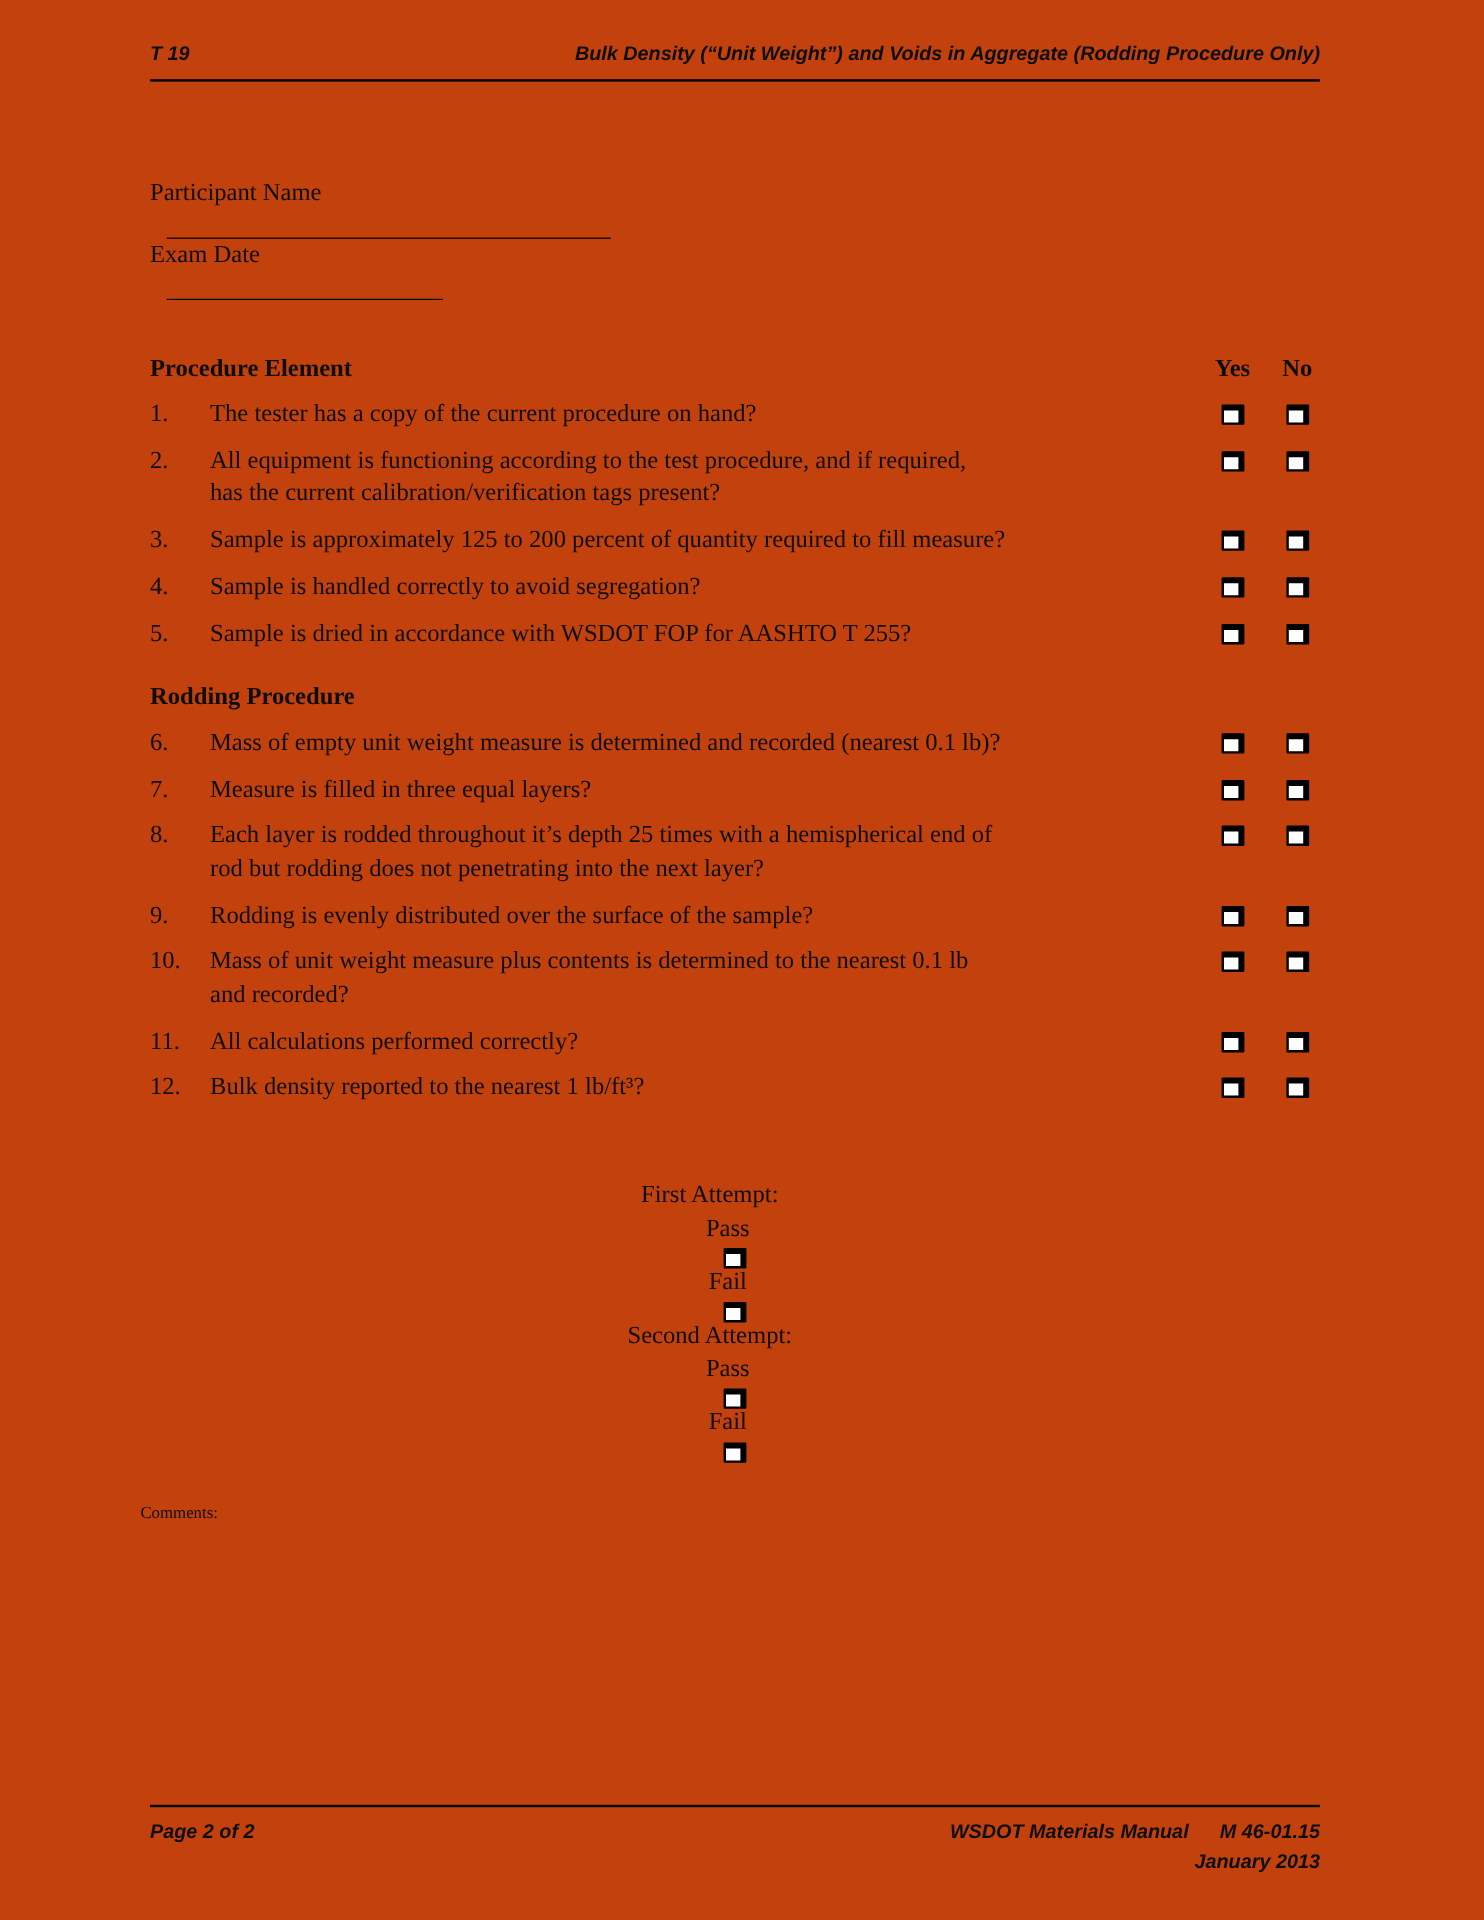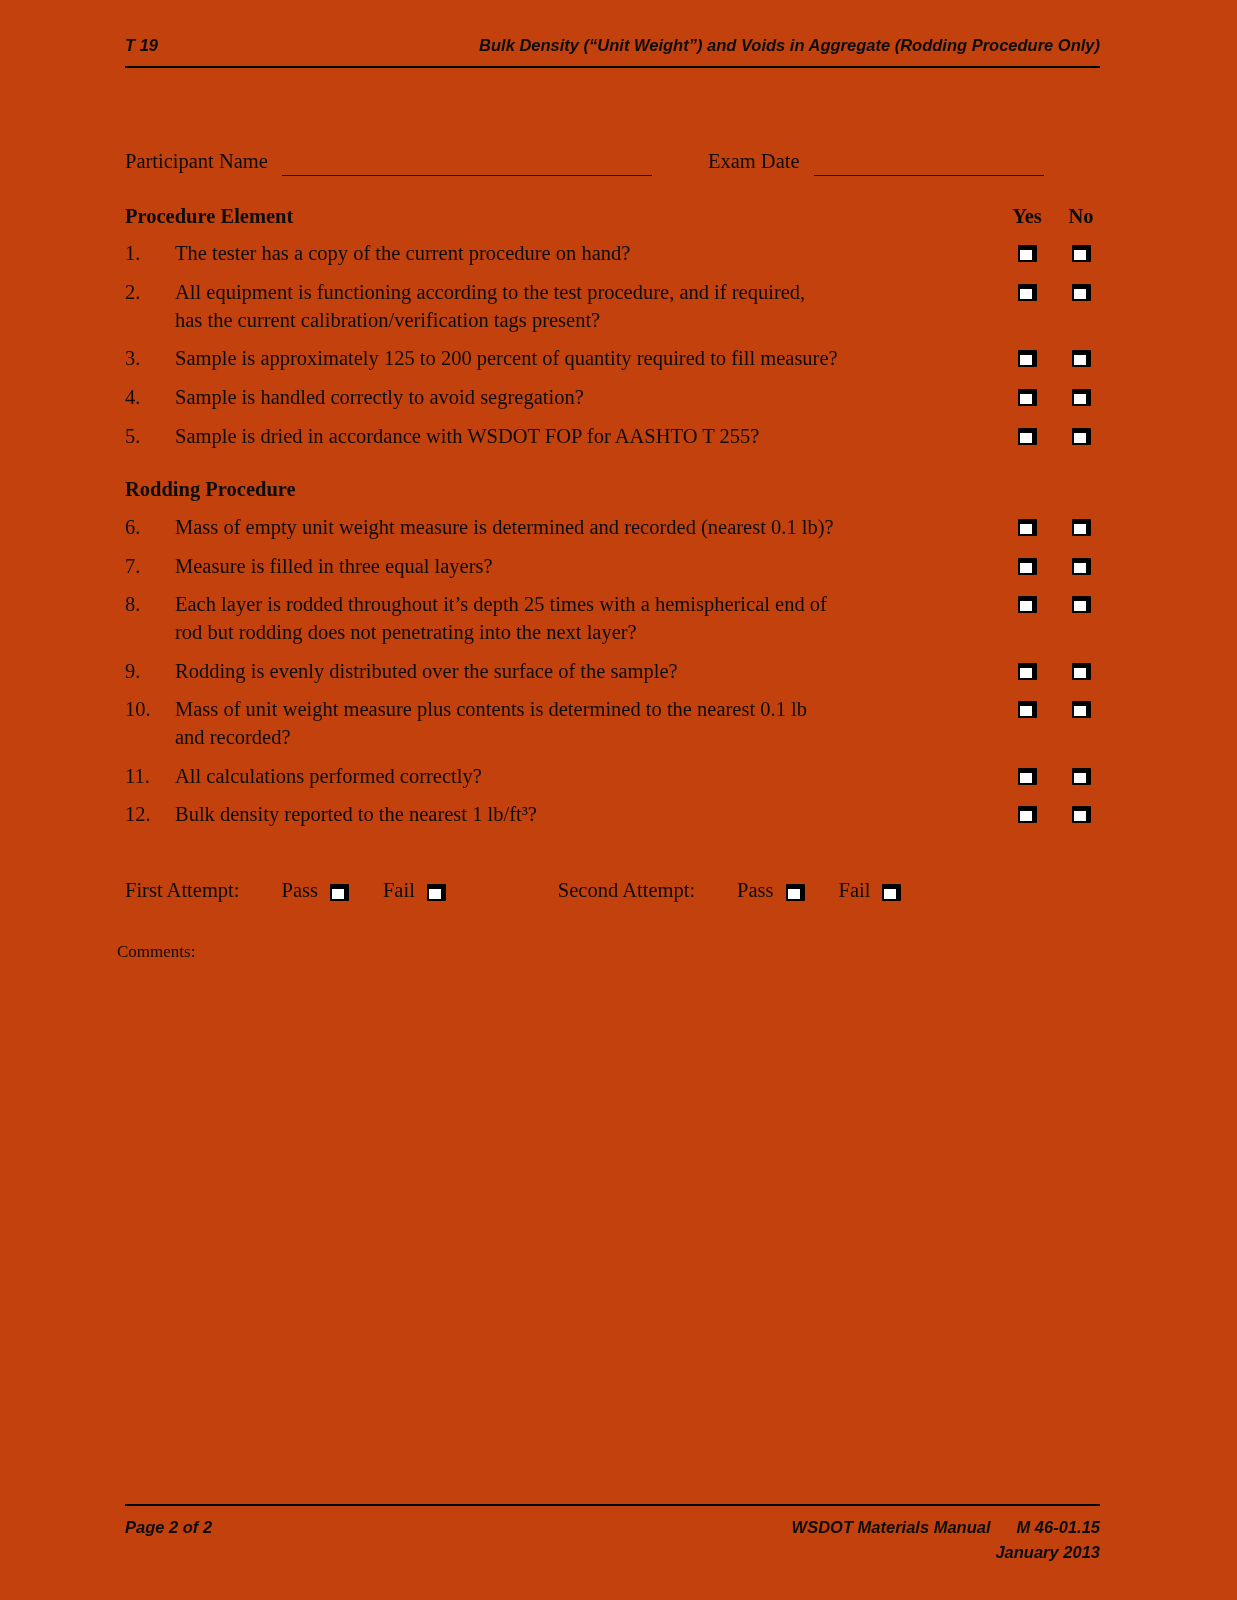--- a/index.html
+++ b/index.html
@@ -30,22 +30,22 @@
   }
   
   .content {
     position: absolute;
     top: 148px; left: 125px; right: 137px;
     font-size: 20.5px;
     line-height: 1.35;
   }
   .pn-row {
     display: flex;
-    align-items: flex-end;
-    margin-bottom: 27px;
+    margin-bottom: 44px;
+    flex-direction: column;
   }
   .uline {
     display: inline-block;
     border-bottom: 1.5px solid #000;
     height: 1.15em;
   }
   .uline.participant { width: 370px; margin-left: 14px; }
   .uline.examdate   { width: 230px; margin-left: 14px; }
   .pn-gap { width: 56px; }
 
@@ -88,21 +88,22 @@
     border-top-width: 5px;
     border-right-width: 5px;
     border-radius: 1px;
     background: #fff;
   }
 
   
   .attempt-row {
     display: flex;
     align-items: center;
-    margin-top: 48px;
+    margin-top: 62px;
+    flex-direction: column;
   }
   .attempt-row .lbl  { margin-right: 42px; }
   .attempt-row .plbl { margin-right: 12px; }
   .attempt-row .gap-mid { width: 112px; }
   .attempt-row .gap-sm  { width: 34px; }
   .attempt-row .cbx { position: relative; top: 2px; }
 
   .sig-row {
     display: flex;
     align-items: flex-end;
@@ -111,21 +112,21 @@
   .sig-line {
     display: inline-block;
     width: 425px;
     border-bottom: 2.5px solid #000;
     height: 1.1em;
     margin-left: 24px;
   }
   .comments-row {
     margin-top: 36px;
     margin-left: -8px;
-    font-size: 17px;
+    font-size: 14px;
   }
 
   
   .ftr {
     position: absolute;
     left: 125px; right: 137px;
     bottom: 34px;
     border-top: 2px solid #000;
     padding-top: 9px;
     display: flex;

